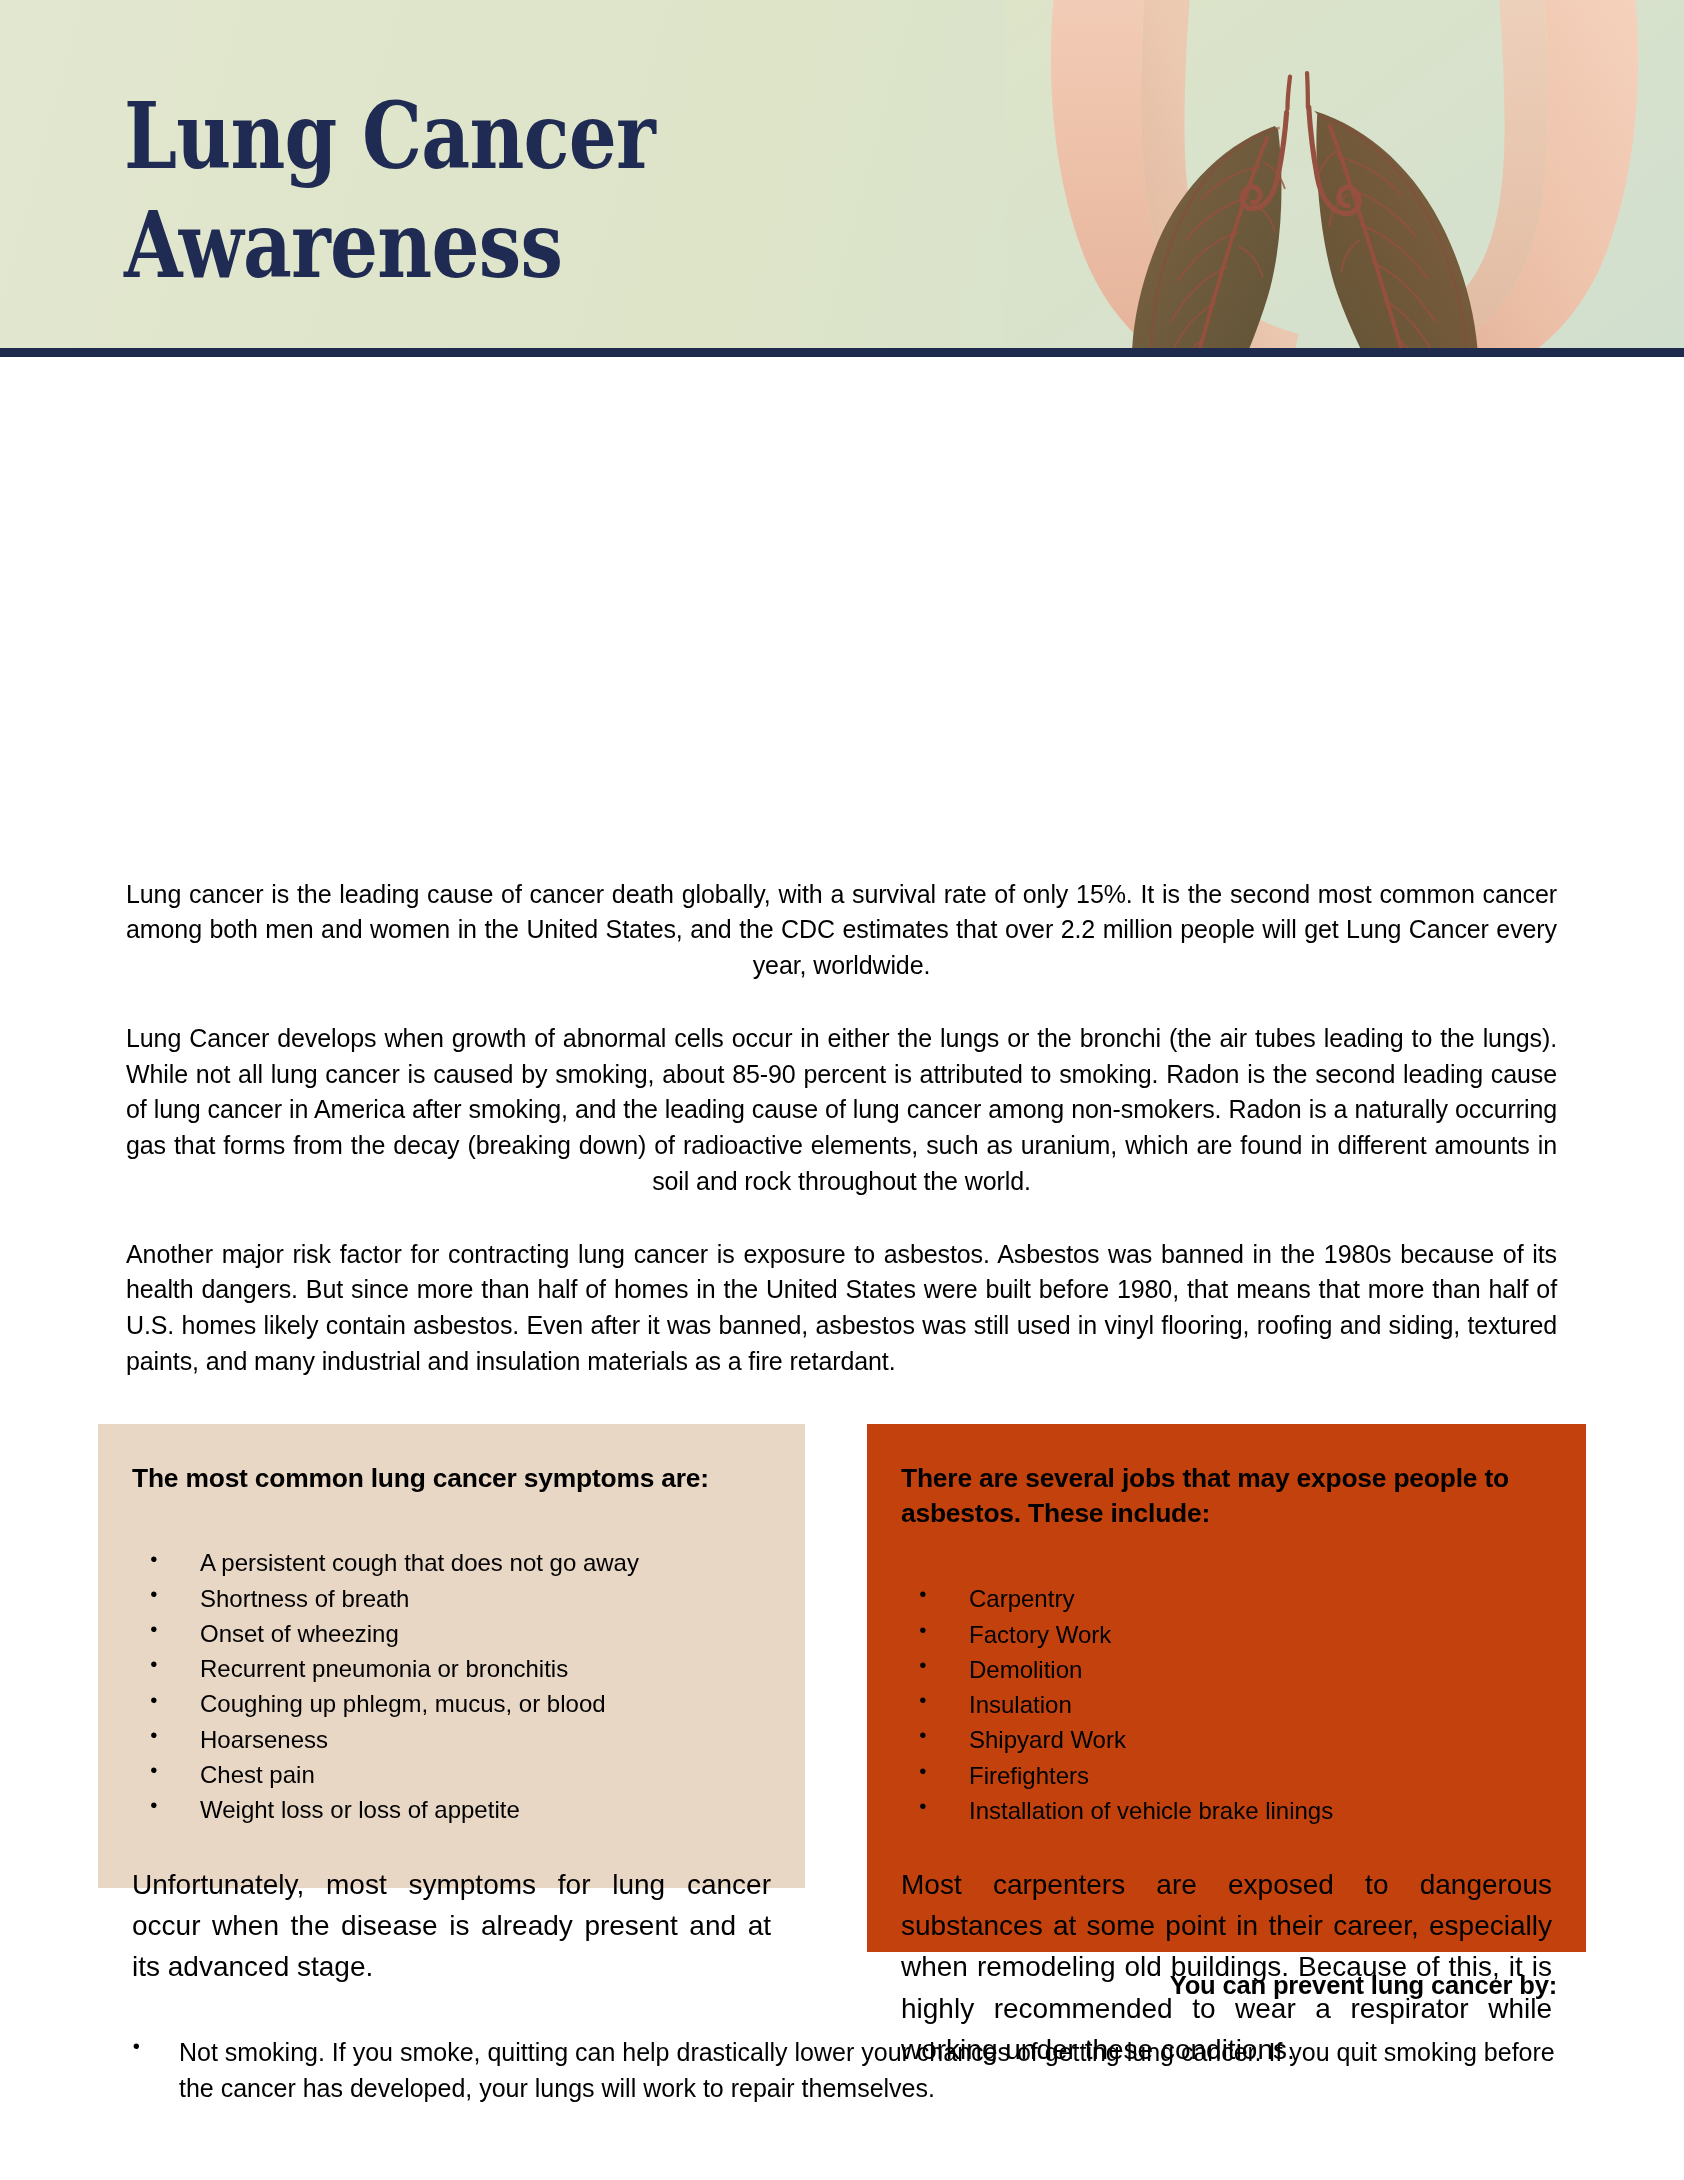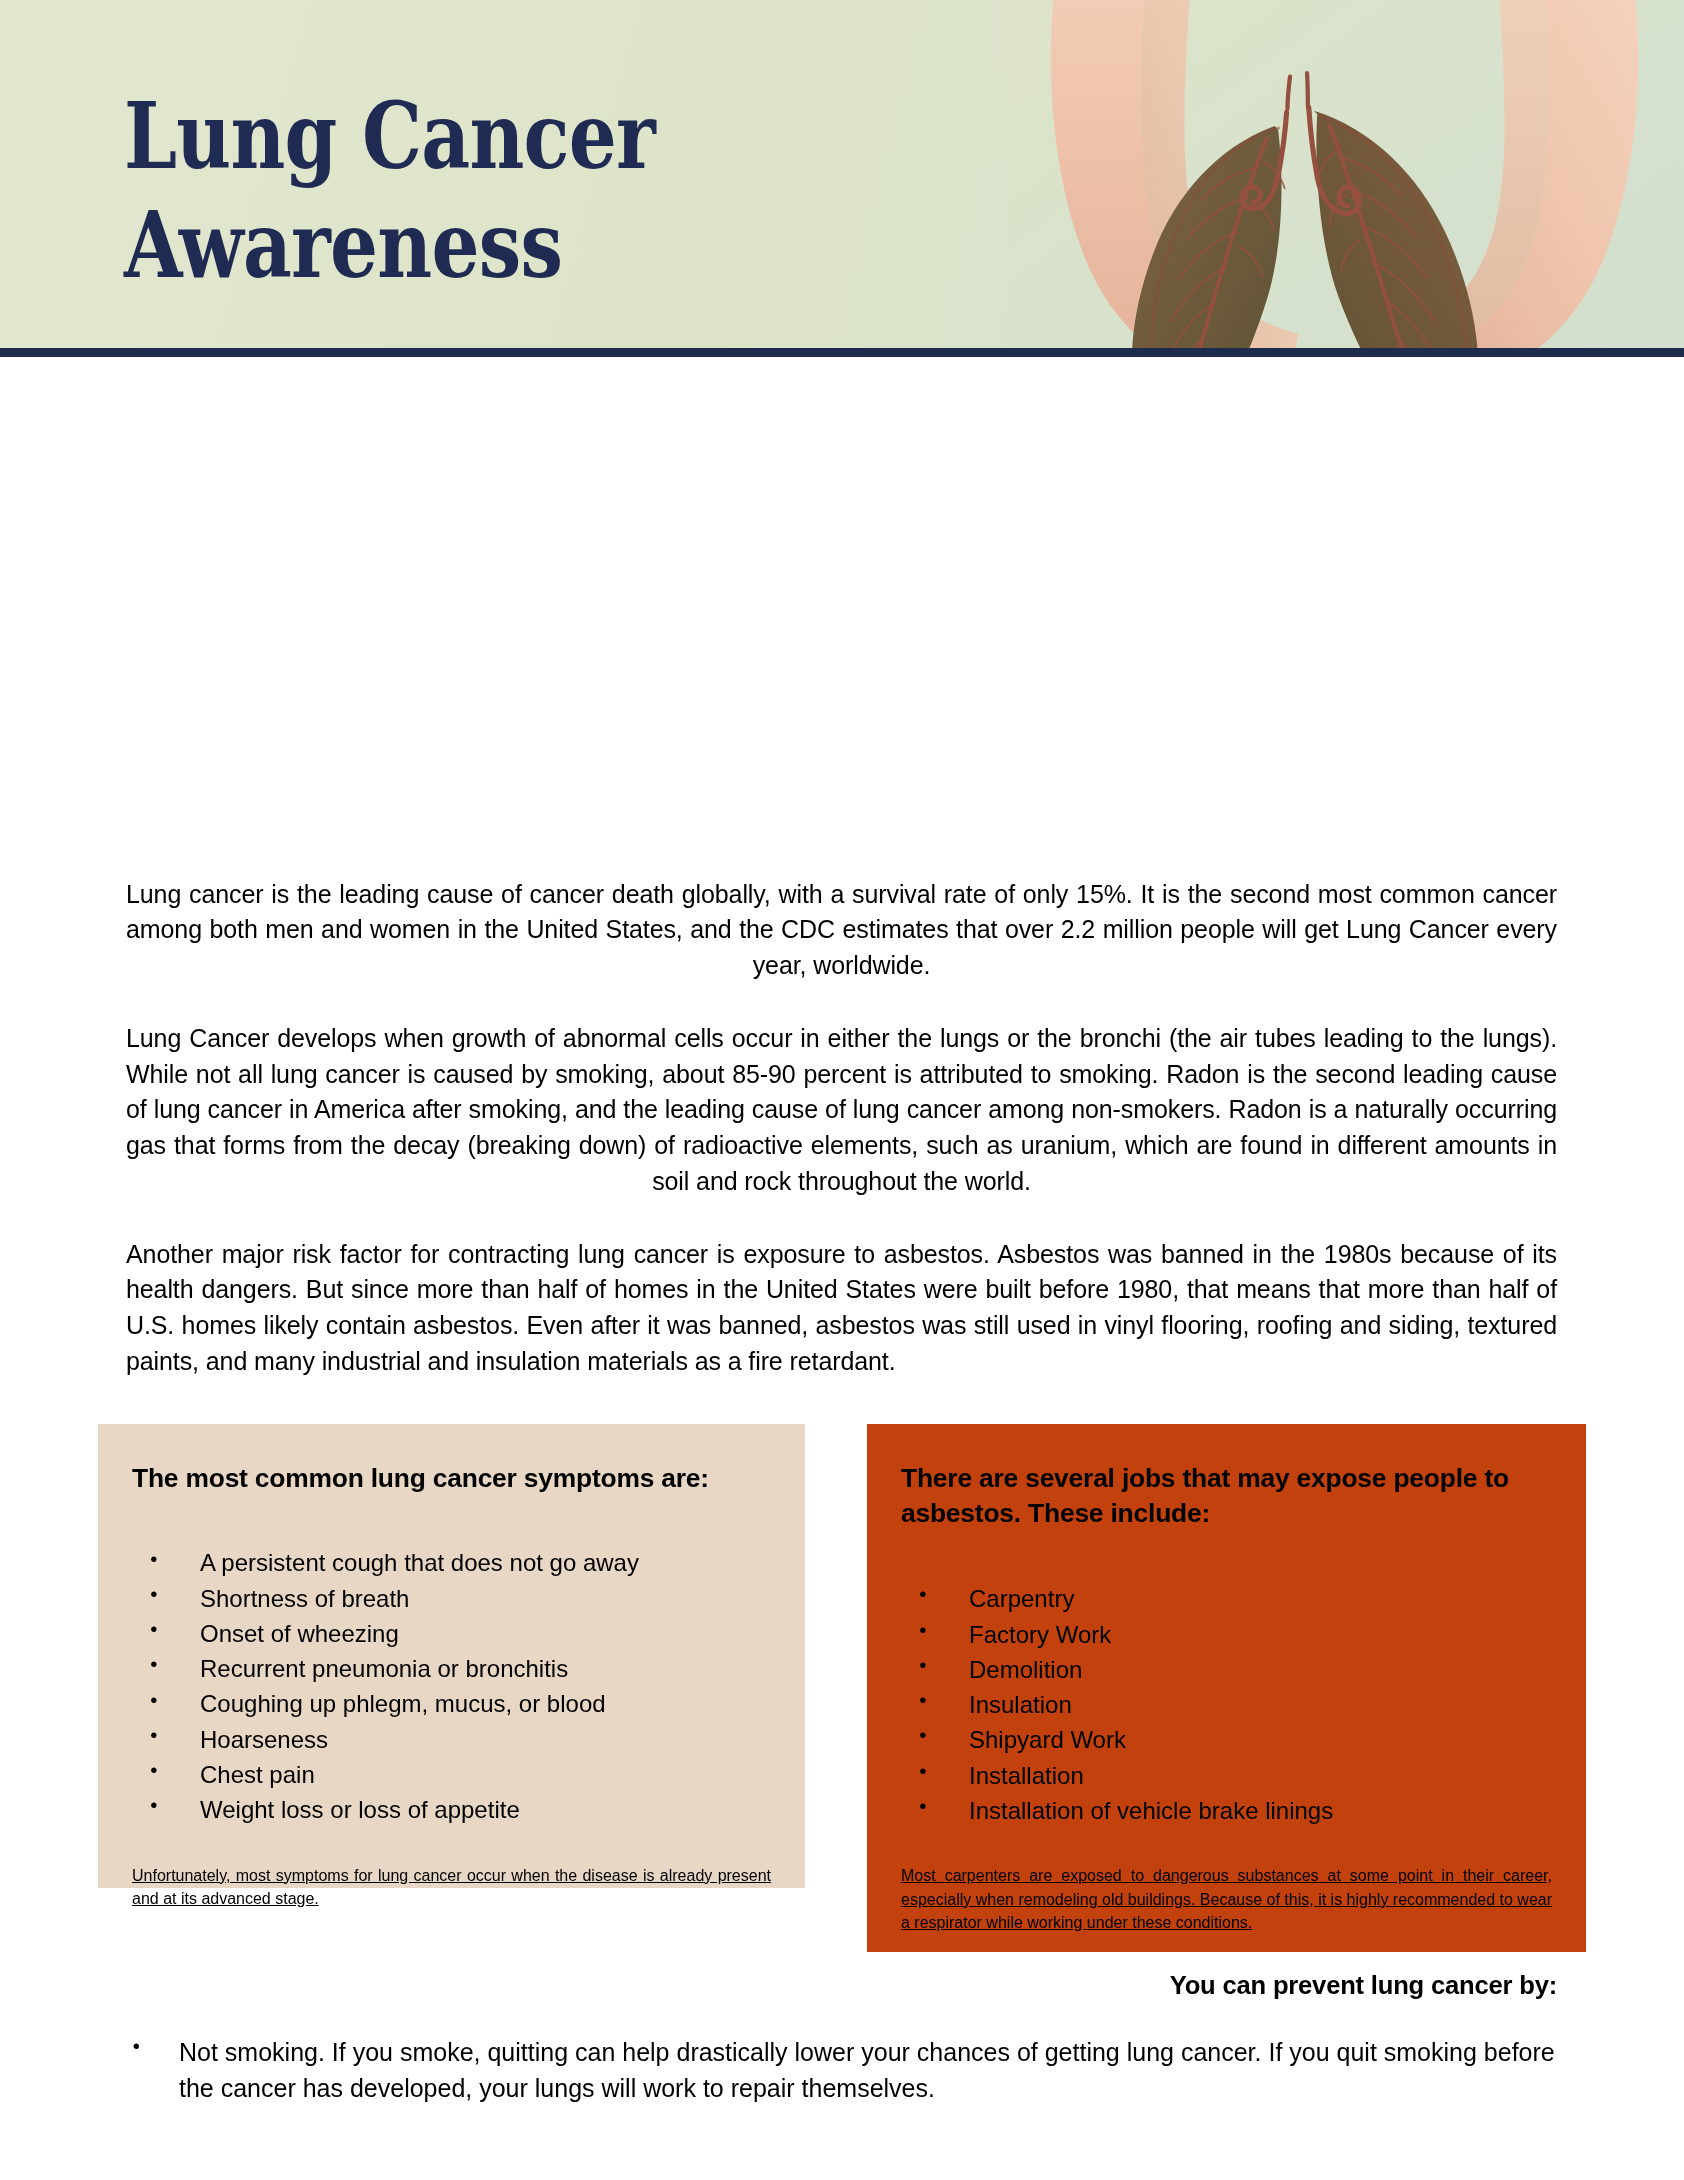--- a/index.html
+++ b/index.html
@@ -125,25 +125,24 @@
   }
   .box ul li::before {
     content: "\2022";
     position: absolute;
     left: 10.2px;
     top: -0.9px;
     font-size: 20.4px;
   }
   .box p.boxnote {
     margin: 36px 0 0 0;
-    font-size: 16px;
+    font-size: 28px;
     line-height: 1.47;
     text-align: justify;
     text-align-last: left;
-    text-decoration: underline;
   }
 
   
   .prevent {
     position: absolute;
     left: 126px;
     top: 1614px;
     width: 1431px;
   }
   .prevent h2 {
@@ -308,21 +307,21 @@
     </div>
 
     <div class="box box-right">
       <h2>There are several jobs that may expose people to asbestos. These include:</h2>
       <ul>
         <li>Carpentry</li>
         <li>Factory Work</li>
         <li>Demolition</li>
         <li>Insulation</li>
         <li>Shipyard Work</li>
-        <li>Installation</li>
+        <li>Firefighters</li>
         <li>Installation of vehicle brake linings</li>
       </ul>
       <p class="boxnote">Most carpenters are exposed to dangerous substances at some point in their career, especially when remodeling old buildings. Because of this, it is highly recommended to wear a respirator while working under these conditions.</p>
     </div>
 
   </div>
 
   <div class="prevent">
     <h2>You can prevent lung cancer by:</h2>
     <ul>

